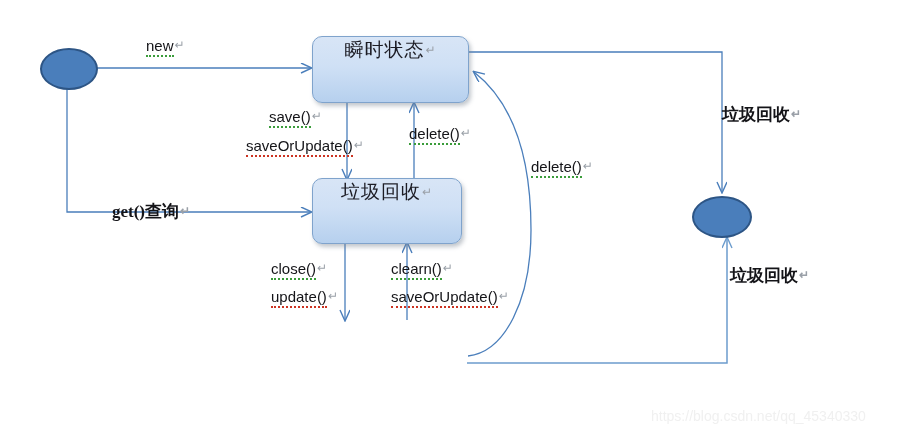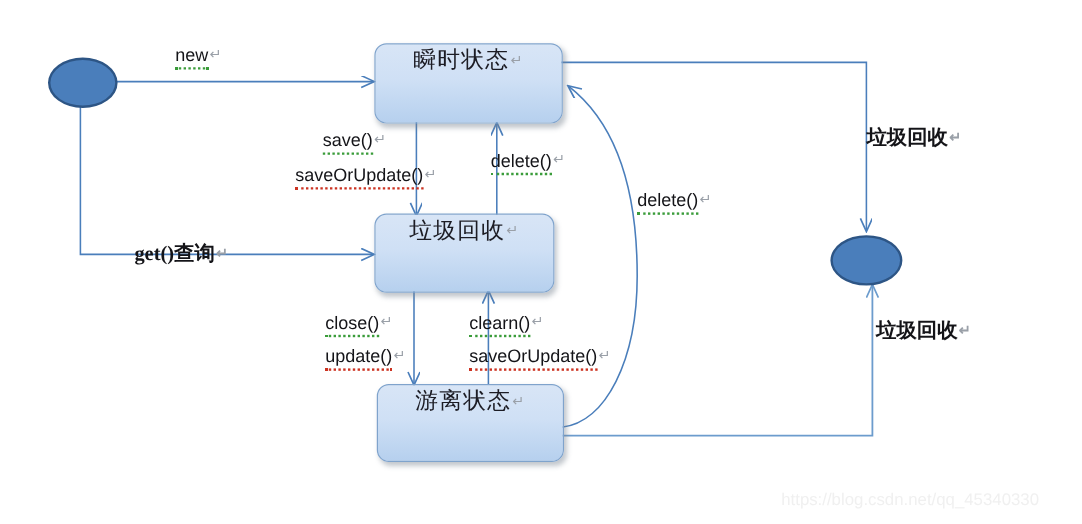--- a/index.html
+++ b/index.html
@@ -118,23 +118,20 @@
   <div class="node-ellipse" style="left:692px; top:196px; width:56px; height:38px;"></div>
 
   <div class="state-box" style="left:312px; top:36px; width:155px; height:65px;">
     <span class="state-label"><span>瞬时状态</span><span class="pilcrow">↵</span></span>
   </div>
 
   <div class="state-box" style="left:312px; top:178px; width:148px; height:64px;">
     <span class="state-label"><span>垃圾回收</span><span class="pilcrow">↵</span></span>
   </div>
 
-  <div class="state-box" style="left:314px; top:320px; width:154px; height:63px;">
-    <span class="state-label"><span>游离状态</span><span class="pilcrow">↵</span></span>
-  </div>
 
   <div class="edge-label" style="left:146px; top:36px;"><span class="squiggle-green">new</span><span class="pilcrow">↵</span></div>
 
   <div class="edge-label serif" style="left:112px; top:202px;"><span>get()查询</span><span class="pilcrow">↵</span></div>
 
   <div class="edge-label" style="left:246px; top:107px;margin-left:23px;"><span class="squiggle-green">save()</span><span class="pilcrow">↵</span></div>
 
   <div class="edge-label" style="left:246px; top:136px;"><span class="squiggle-red">saveOrUpdate()</span><span class="pilcrow">↵</span></div>
 
   <div class="edge-label" style="left:409px; top:124px;"><span class="squiggle-green">delete()</span><span class="pilcrow">↵</span></div>

